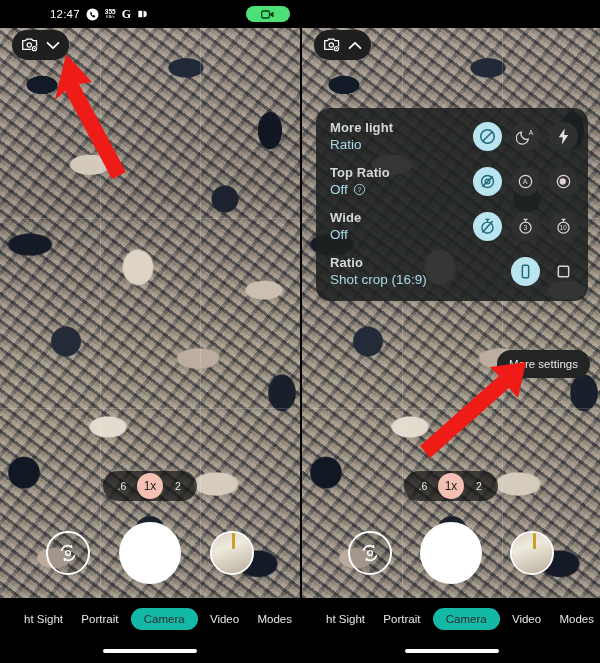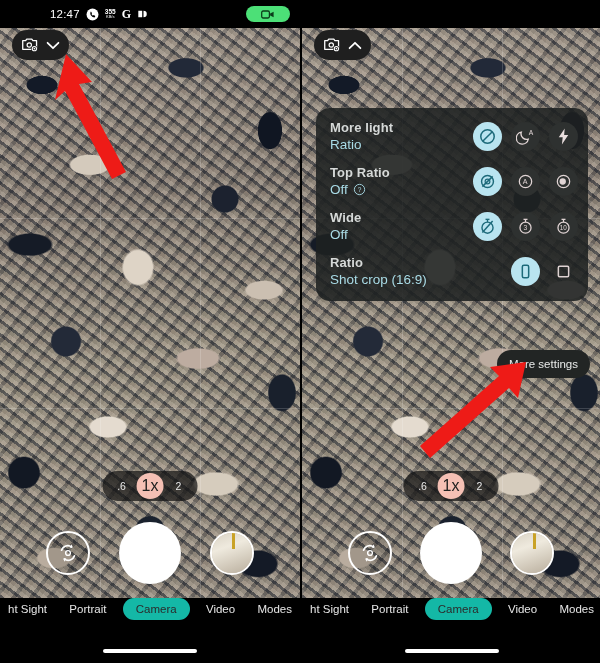--- a/index.html
+++ b/index.html
@@ -84,43 +84,43 @@
                z-index:30; }
   .more-chip span { color:#e8eae9; font-size:11.5px; }
 
   
   .zoom-pill { position:absolute; left:50%; transform:translateX(-50%); top:471px;
                height:30px; padding:0 6px; background:rgba(20,20,20,.72);
                border-radius:15px; display:flex; align-items:center; gap:2px; z-index:30; }
   .zoom-opt { min-width:26px; height:26px; border-radius:50%; display:flex;
               align-items:center; justify-content:center; color:#e9e9e9; font-size:10.5px;
               padding:0 5px; }
-  .zoom-opt.sel { background:#f5c0b4; color:#20201f; font-size:16px; }
+  .zoom-opt.sel { background:#f5c0b4; color:#20201f; font-size:12px; }
 
   
   .shutter-row { position:absolute; left:0; right:0; top:521px; height:64px;
                  display:flex; align-items:center; justify-content:space-around;
                  padding:0 32px; z-index:30; }
   .flip-btn { width:44px; height:44px; border-radius:50%; border:2px solid #fff;
               display:flex; align-items:center; justify-content:center;
               background:rgba(0,0,0,.12); }
   .shutter-btn { width:62px; height:62px; border-radius:50%; background:#fff;
                  border:4px solid rgba(255,255,255,.55); }
   .thumb-btn { width:44px; height:44px; border-radius:50%; border:2px solid #fff;
                overflow:hidden; background:#c9bfae; position:relative; }
   .thumb-img { position:absolute; inset:0;
       background:linear-gradient(160deg,#d9d2c4 0%,#efeade 35%,#b9ae9d 100%); }
   .thumb-img:after { content:""; position:absolute; left:52%; top:0; width:3px;
       height:16px; background:#c9a227; }
 
   
   .modebar { position:absolute; left:0; bottom:0; width:300px; height:65px;
              background:#000; z-index:40; }
-  .modes { display:flex; align-items:flex-start; height:42px; justify-content:space-between;
-           padding:0 2px; }
+  .modes { display:flex; align-items:center; height:42px; justify-content:space-between;
+           padding:0 2px;margin-left:16px; }
   .mode { color:#e6e6e6; font-size:11.5px; white-space:nowrap; padding:5px 6px; }
   .mode.sel { background:#14b8a6; color:#2b2b2b; border-radius:13px; padding:5px 13px; }
   .homebar { position:absolute; left:50%; transform:translateX(-50%); bottom:10px;
              width:94px; height:4px; background:#fff; border-radius:2px; }
 
   
   .arrow { position:absolute; z-index:60; pointer-events:none; }
 </style>
 </head>
 <body>

